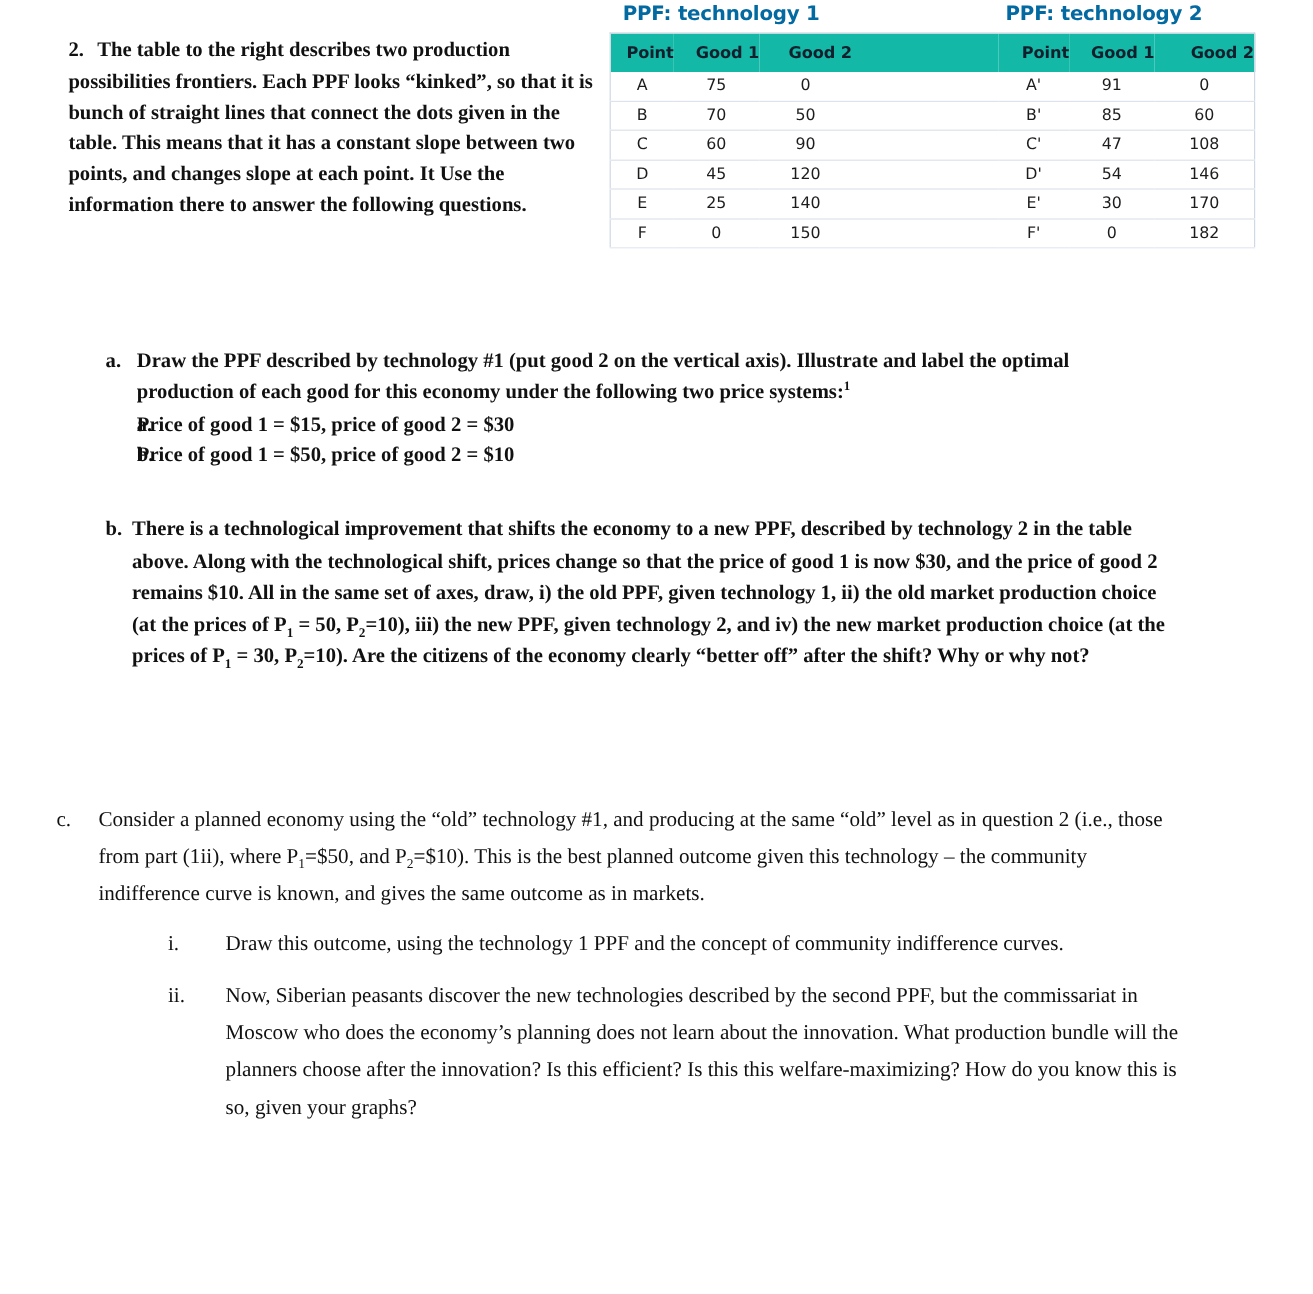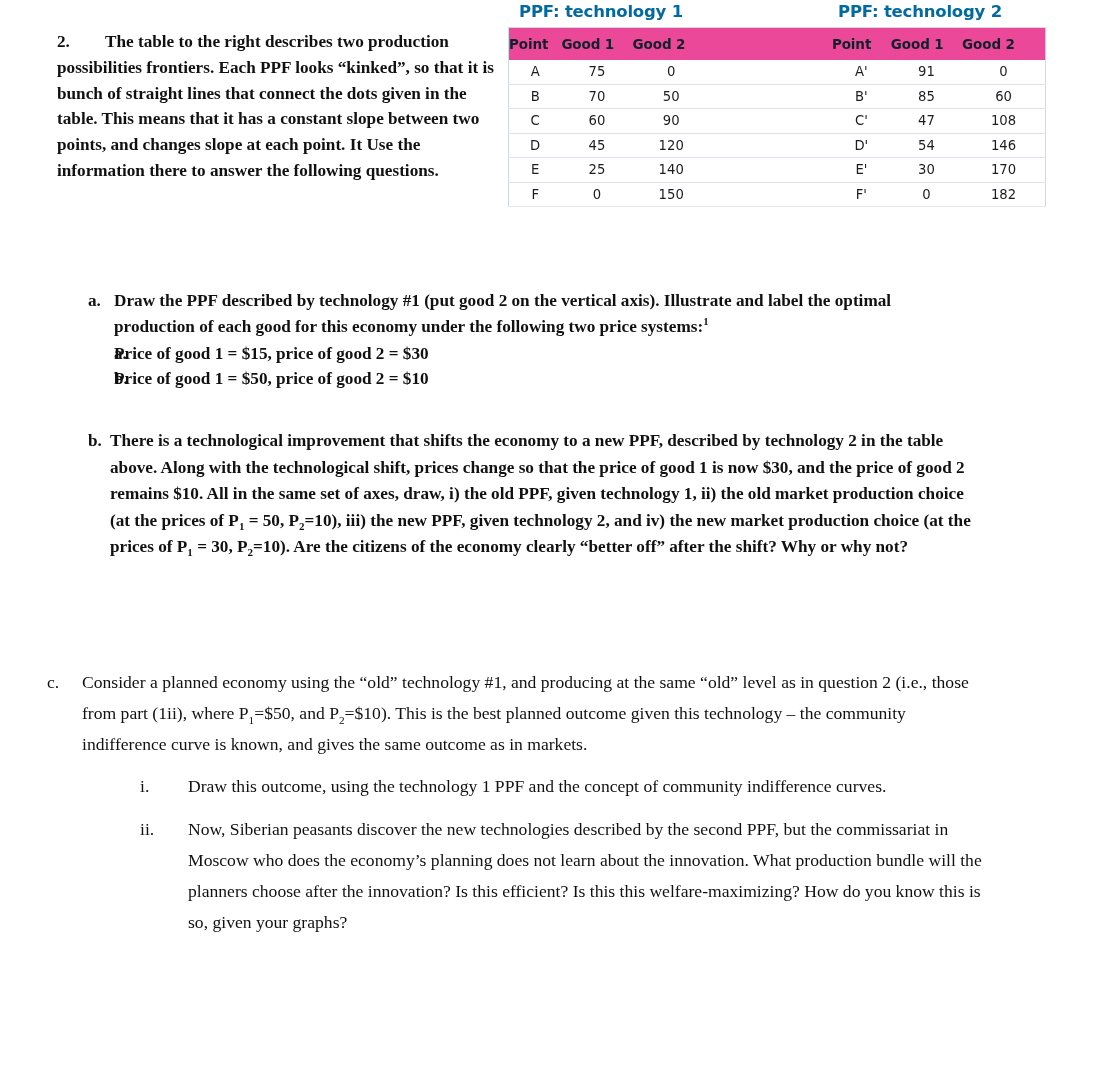--- a/index.html
+++ b/index.html
@@ -34,21 +34,21 @@
   .q2-marker {
     position: absolute;
     left: 0;
     top: 0;
     width: 36px;
     font-size: 17.2px;
     font-weight: bold;
     line-height: 25.8px;
   }
   .q2-text {
-    margin-left: 48px;
+    margin-left: 24px;
     font-size: 17.2px;
     font-weight: bold;
     line-height: 25.8px;
     text-align: left;
   }
 
   
   .tables-wrap {
     position: absolute;
     left: 508px;
@@ -73,25 +73,25 @@
 
   table.ppf {
     border-collapse: collapse;
     width: 538px;
     table-layout: fixed;
     font-family: "DejaVu Sans", sans-serif;
     border: 1px solid #cfd8e3;
     background: #ffffff;
   }
   table.ppf thead th {
-    background: #ec4899;
+    background: #14b8a6;
     color: #12202e;
     font-size: 13.5px;
     font-weight: 600;
-    text-align: left;
+    text-align: right;
     height: 32px;
     padding: 0;
     border: none;
     letter-spacing: -0.1px;
   }
   table.ppf tbody td {
     height: 23.5px;
     font-size: 13.2px;
     text-align: center;
     padding: 0;

